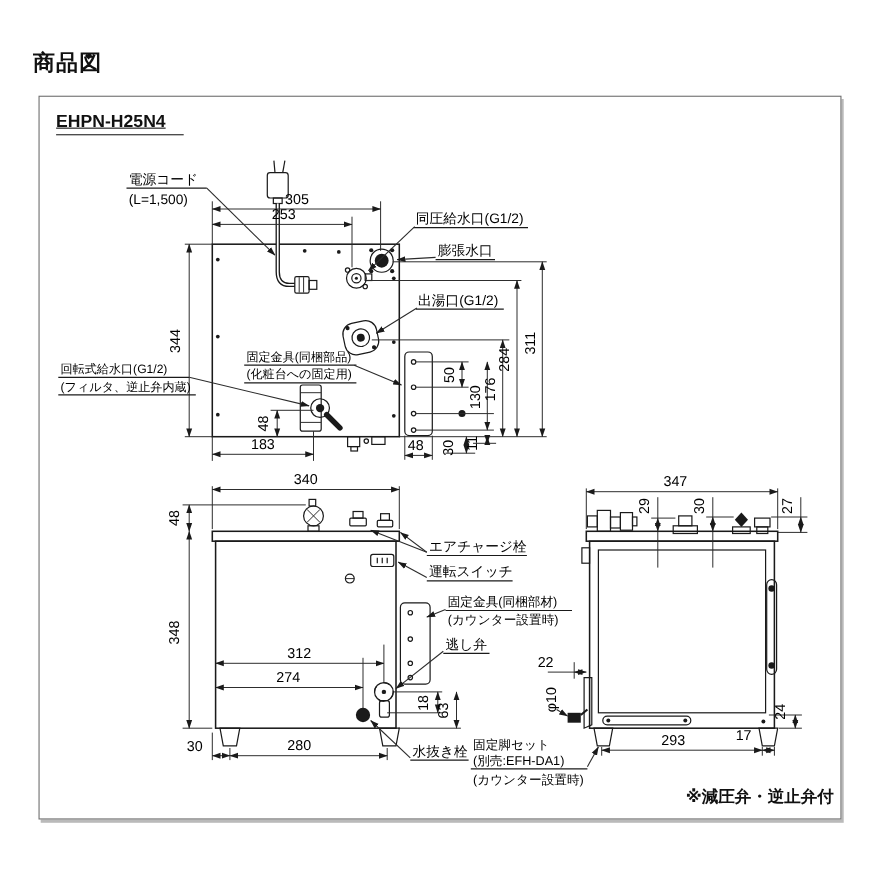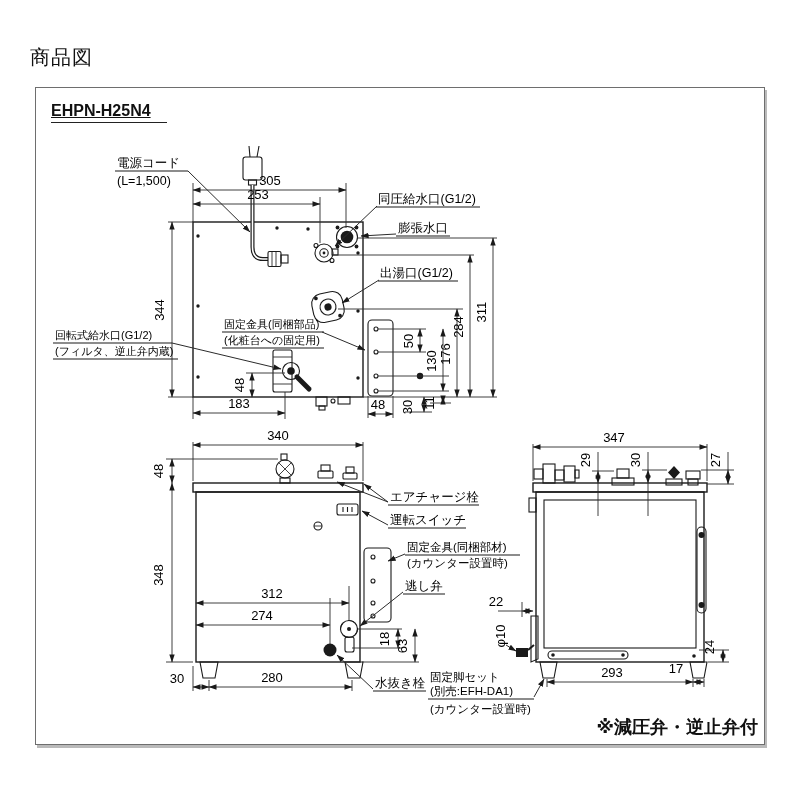--- a/index.html
+++ b/index.html
@@ -1,24 +1,24 @@
 <!DOCTYPE html>
 <html><head>
 <meta charset="utf-8">
 <style>
   html,body{margin:0;padding:0;background:#fff;}
   #stage{position:relative;width:800px;height:800px;background:#fff;overflow:hidden;
          font-family:"Liberation Sans","DejaVu Sans",sans-serif;color:#111;}
-  #page-title{position:absolute;left:30px;top:44px;font-size:20px;font-weight:normal;letter-spacing:1px;}
+  #page-title{position:absolute;left:30px;top:44px;font-size:20px;font-weight:bold;letter-spacing:1px;}
   #frame{position:absolute;left:35px;top:87px;width:728px;height:656px;border:1.5px solid #6e6e6e;
          box-shadow:2px 3px 0 rgba(130,130,130,.55);background:#fff;}
   #model{position:absolute;left:51px;top:102px;font-size:16px;font-weight:bold;
          border-bottom:1.6px solid #222;padding:0 16px 2px 0;text-decoration:underline;}
   #note{position:absolute;left:500px;top:715px;width:258px;text-align:right;
-        font-size:18px;font-weight:bold;}
+        font-size:15px;font-weight:bold;}
   svg{position:absolute;left:0;top:0;}
   .o{stroke:#1a1a1a;stroke-width:1.4;fill:none;}
   .m{stroke:#1a1a1a;stroke-width:1.1;fill:none;}
   .e{stroke:#2b2b2b;stroke-width:0.9;fill:none;}
   .ld{stroke:#2b2b2b;stroke-width:1;fill:none;}
   .ul{stroke:#1a1a1a;stroke-width:1.1;}
   .fl{fill:#1a1a1a;stroke:none;}
   text{fill:#000;}
   .dm{font:13px "Liberation Sans","DejaVu Sans",sans-serif;text-anchor:middle;}
   .lb{font:12.5px "Liberation Sans","DejaVu Sans",sans-serif;text-anchor:start;}

